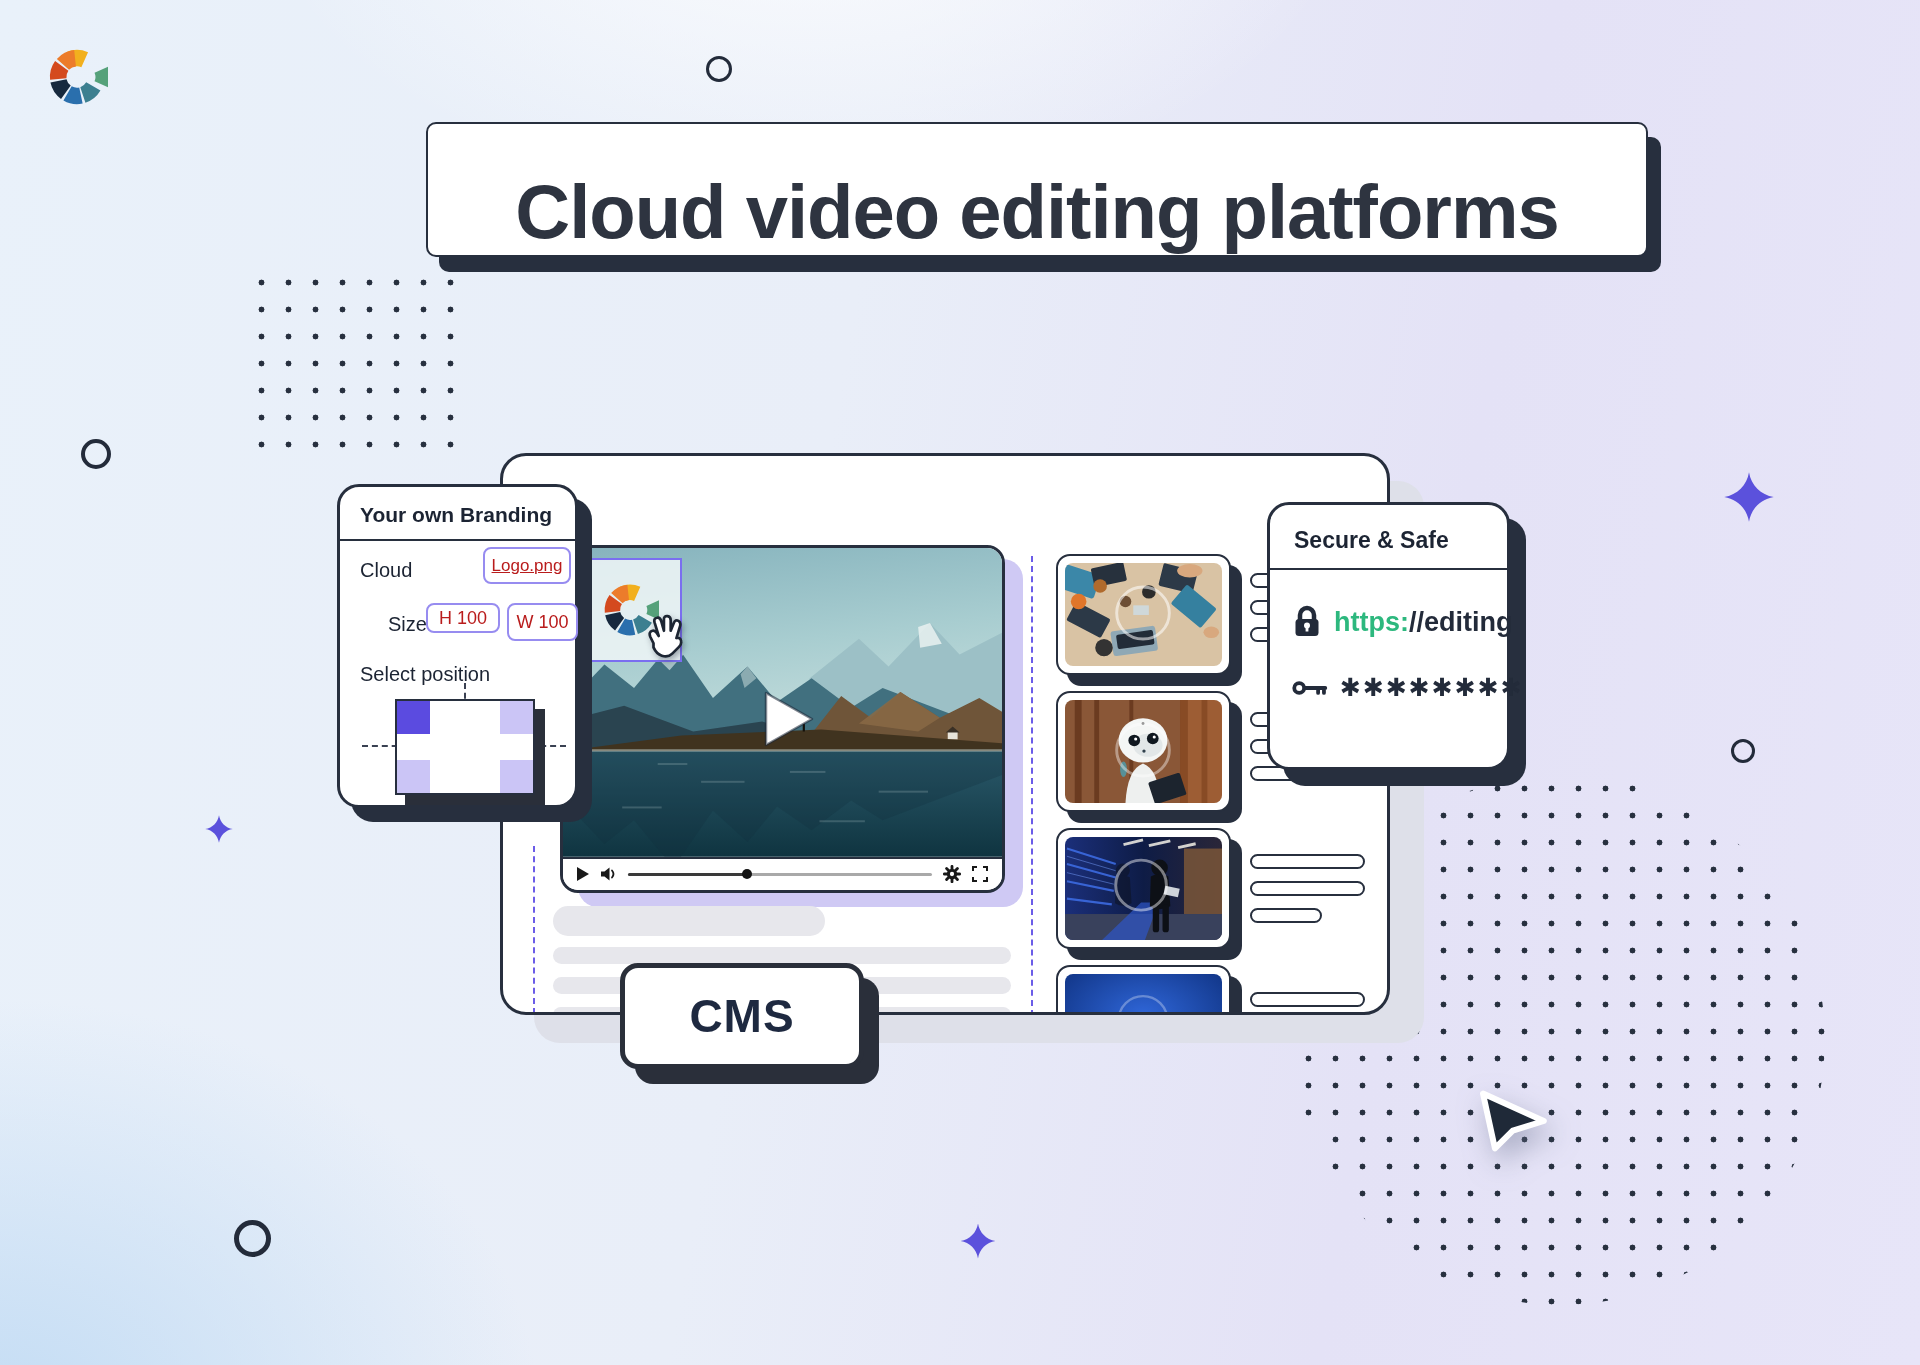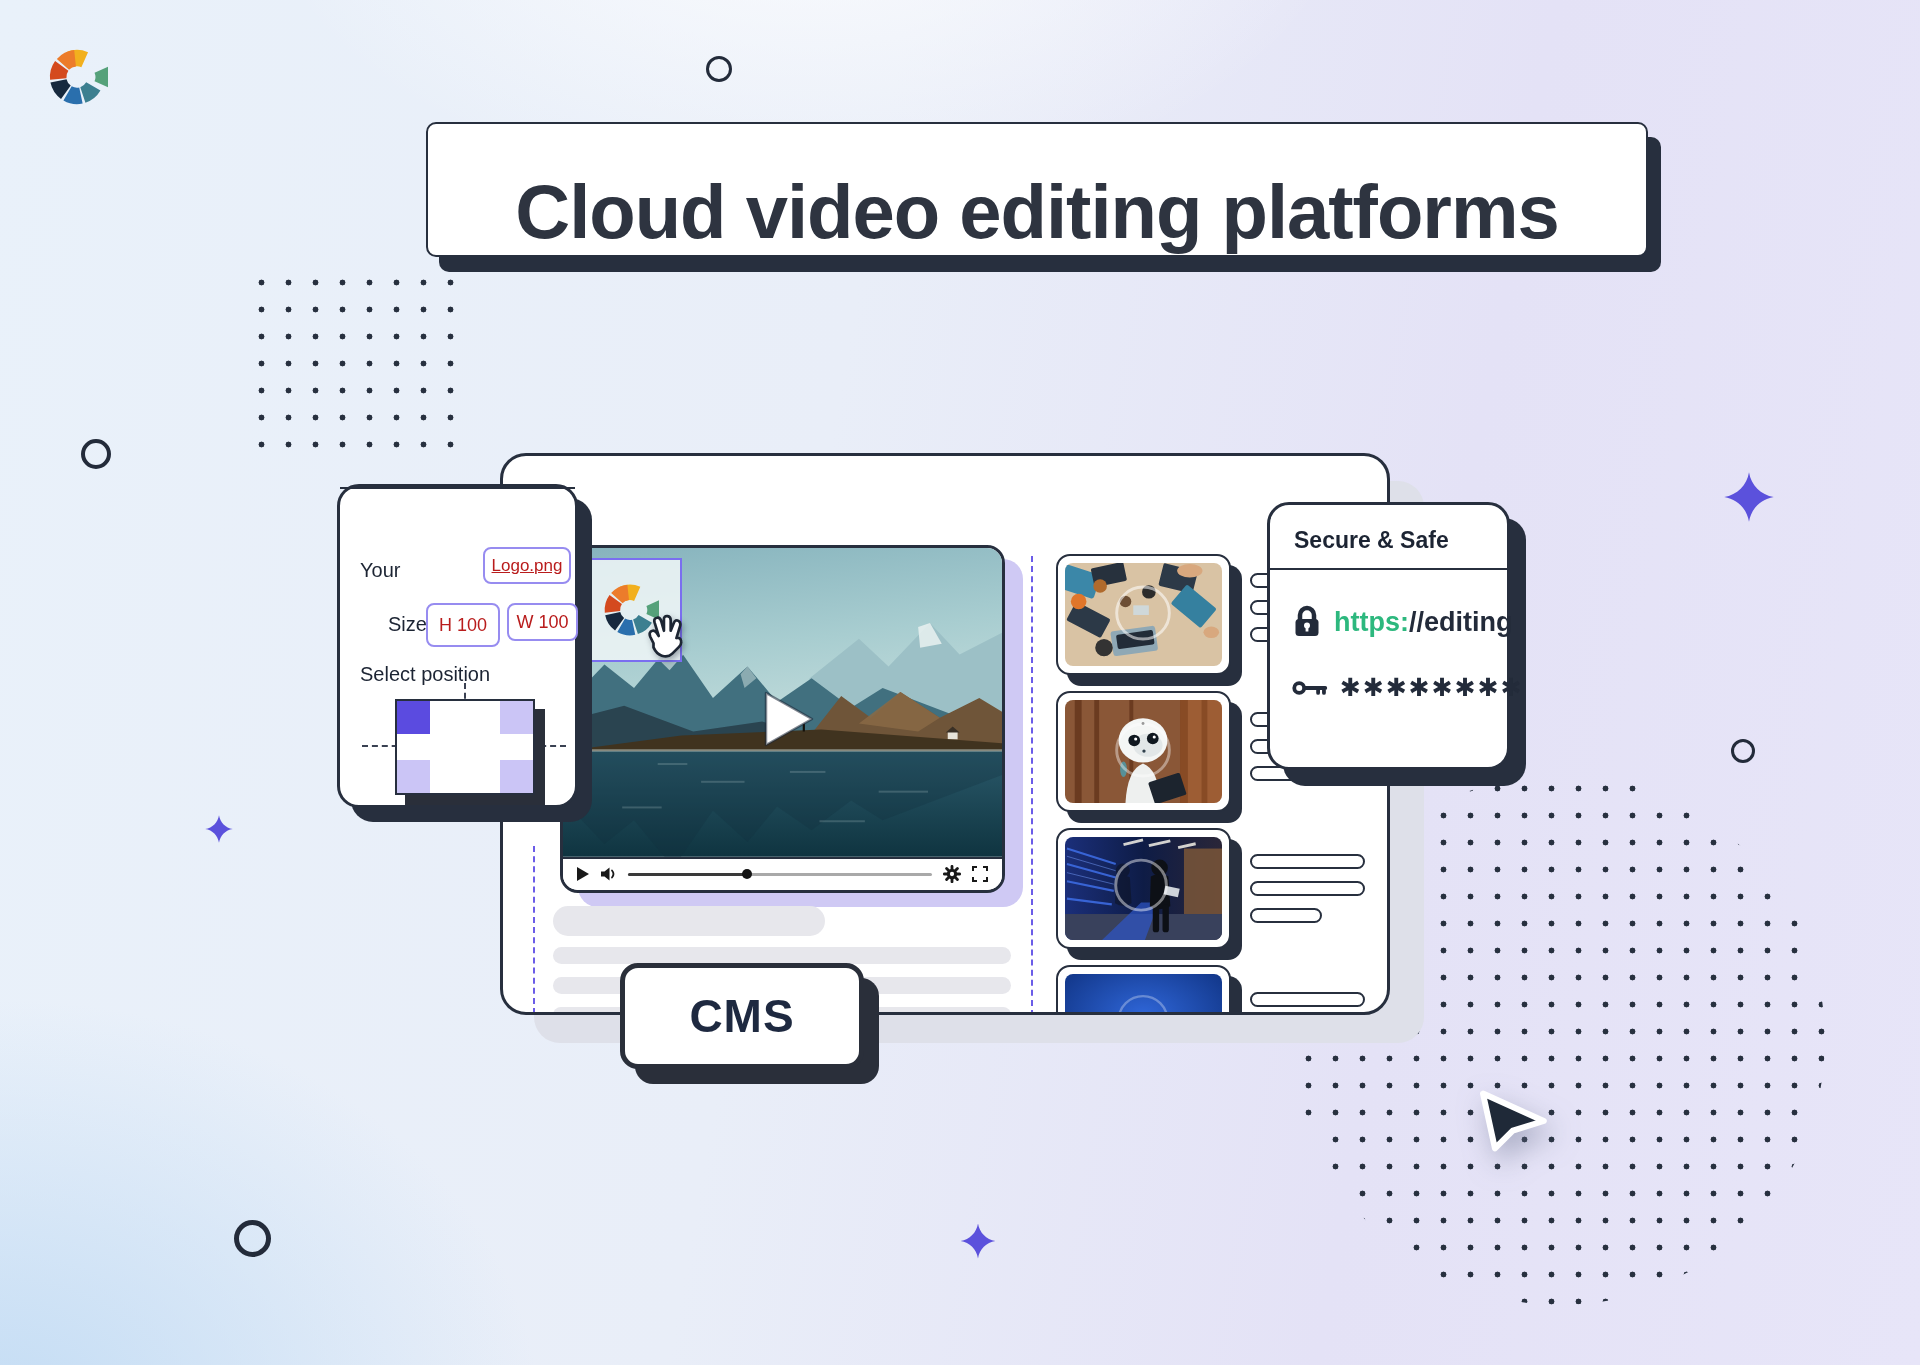--- a/index.html
+++ b/index.html
@@ -376,29 +376,30 @@
   <div class="abs pill" style="left:747px;top:310px;width:85px;"></div>
 
   <div class="abs pill" style="left:747px;top:398px;width:115px;"></div>
   <div class="abs pill" style="left:747px;top:425px;width:115px;"></div>
   <div class="abs pill" style="left:747px;top:452px;width:72px;"></div>
 
   <div class="abs pill" style="left:747px;top:536px;width:115px;"></div>
 </div>
 
 <div class="abs panel branding">
+  <div class="hd">Your own Branding</div>
   <div class="divider"></div>
 
-  <div class="b-label" style="top:72px;">Your</div>
+  <div class="b-label" style="top:72px;">Cloud</div>
   <div class="p-input" style="left:143px;top:60px;width:88px;height:37px;">
     <span style="text-decoration:underline;">Logo.png</span>
   </div>
 
   <div class="b-label" style="top:126px;margin-left:28px;">Size</div>
-  <div class="p-input" style="left:86px;top:116px;width:74px;height:44px;font-size:18px;">H 100</div>
+  <div class="p-input" style="left:86px;top:116px;width:74px;height:30px;font-size:18px;">H 100</div>
   <div class="p-input" style="left:167px;top:116px;width:71px;height:38px;font-size:18px;">W 100</div>
 
   <div class="b-label" style="top:176px;">Select position</div>
 
   <div class="dash-v" style="left:124px;top:196px;height:122px;"></div>
   <div class="dash-h" style="left:22px;top:258px;width:204px;"></div>
   <div class="pos-widget">
     <div class="pos-sq sel" style="left:0;top:0;"></div>
     <div class="pos-sq" style="right:0;top:0;"></div>
     <div class="pos-sq" style="left:0;bottom:0;"></div>

